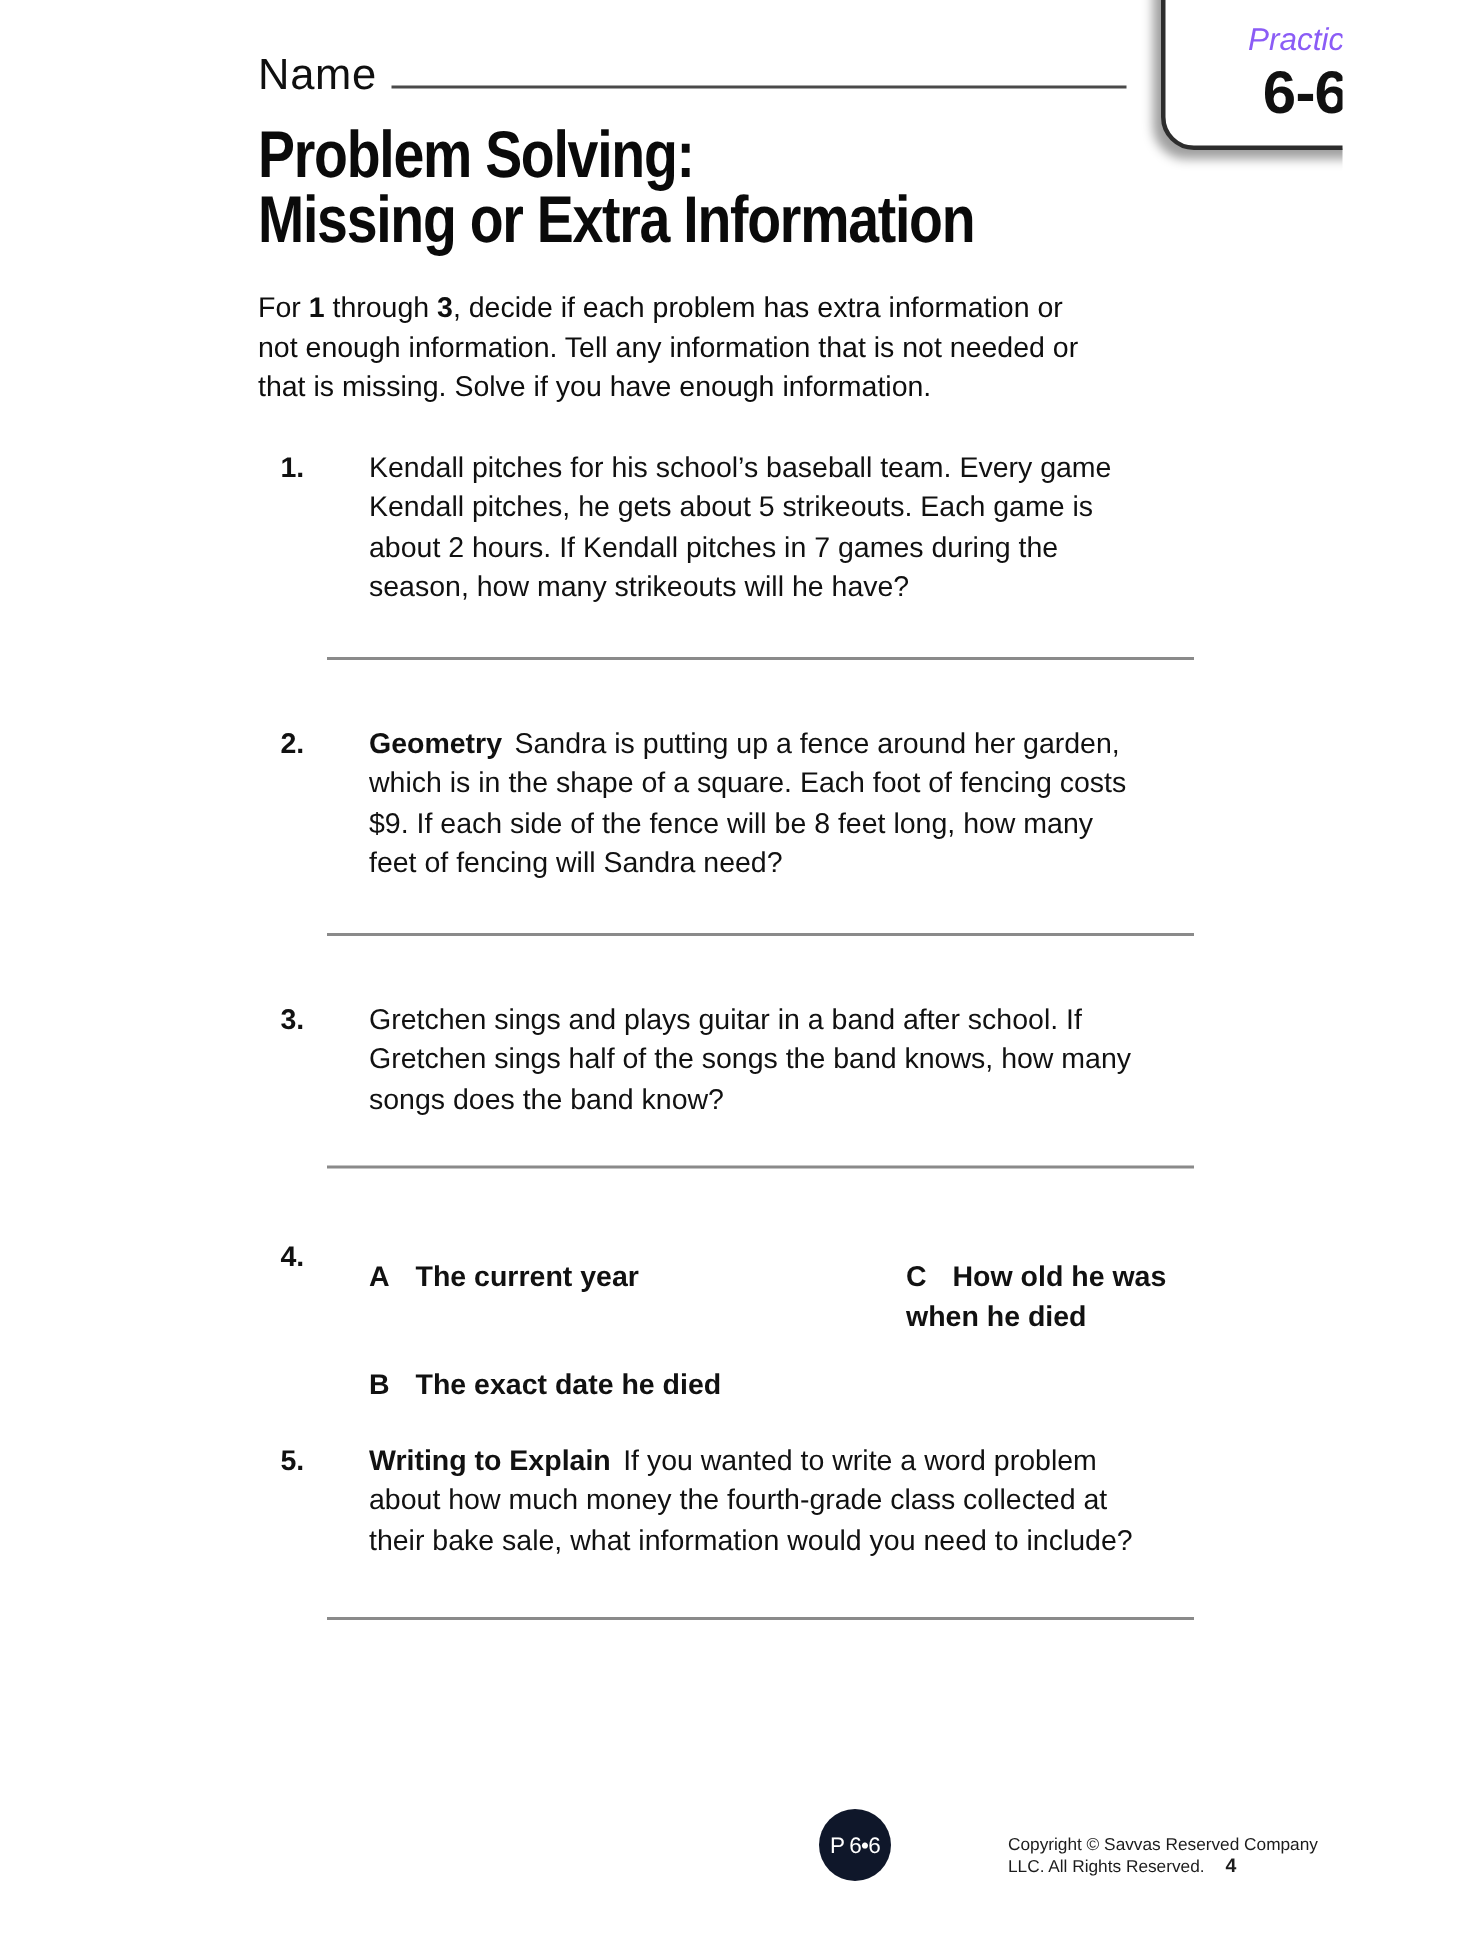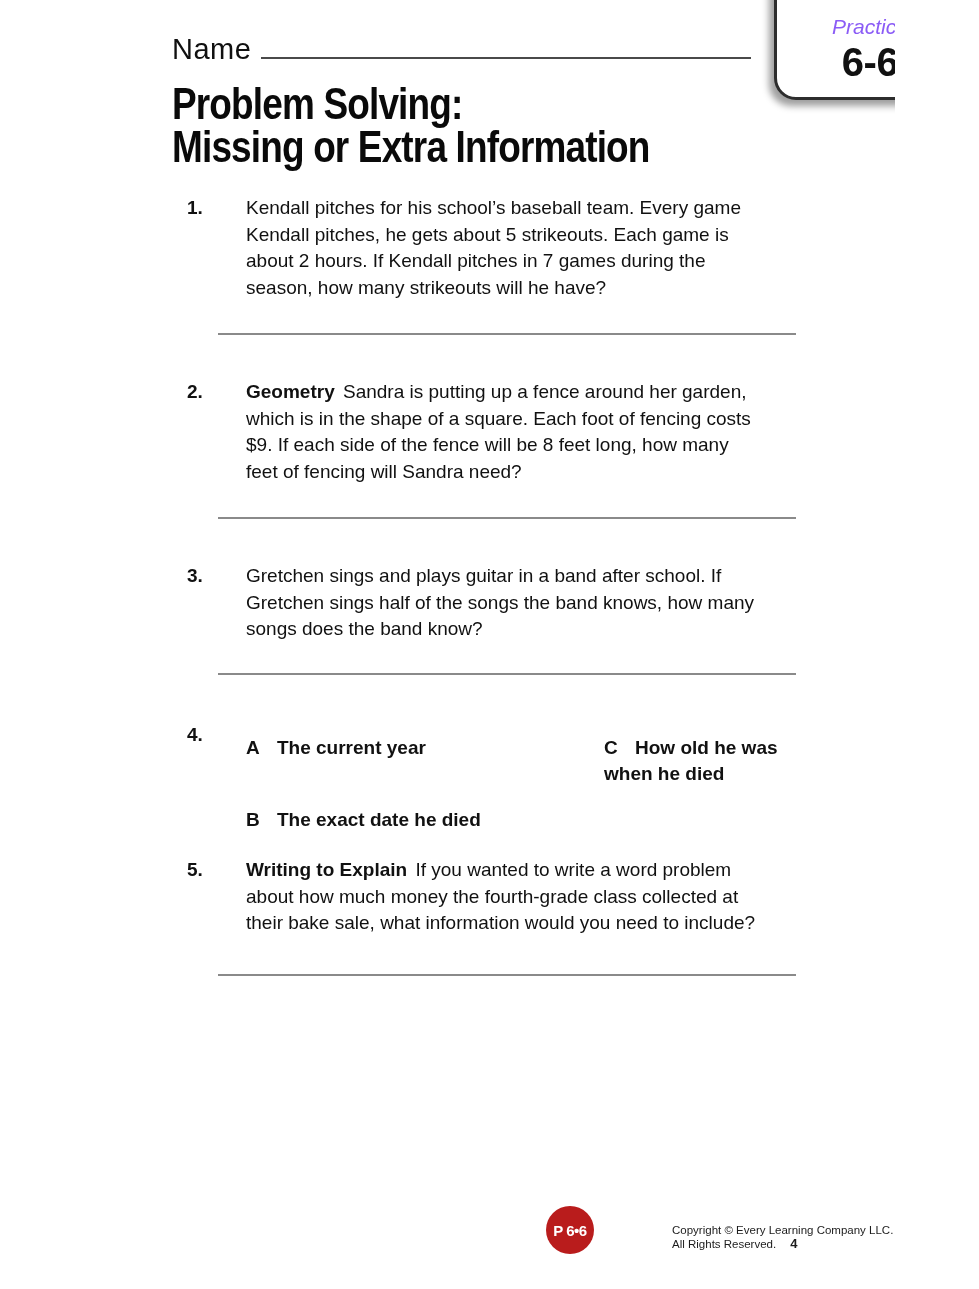--- a/index.html
+++ b/index.html
@@ -95,24 +95,24 @@
   .mt-44 { margin-top: 44px; } .mt-30 { margin-top: 30px; }
   .mt-47 { margin-top: 47px; } .mt-24 { margin-top: 24px; }
   .mt-37 { margin-top: 37px; }
 
   
   .footer-badge {
     position: absolute;
     left: 462px; top: 1206px;
     width: 48px; height: 48px;
     border-radius: 50%;
-    background: #b91c1c;
+    background: #0f172a;
     color: #ffffff;
     font-size: 15px;
-    font-weight: bold;
+    font-weight: normal;
     display: flex; align-items: center; justify-content: center;
     letter-spacing: -0.5px;
   }
   .footer-copy {
     position: absolute;
     left: 588px; top: 1224px;
     font-size: 11.5px;
     color: #1c1c1c;
   }
   .footer-page {
@@ -131,20 +131,23 @@
     <span class="name-line"></span>
   </div>
 
   <div class="practice-badge">
     <div class="badge-kicker">Practice</div>
     <div class="badge-number">6-6</div>
   </div>
 
   <h1 class="title"><span>Problem Solving:</span><br><span>Missing or Extra Information</span></h1>
 
+  <p class="intro"><span>For </span><b>1</b><span> through </span><b>3</b><span class="pre">, decide if each problem has extra information or
+not enough information. Tell any information that is not needed or
+that is missing. Solve if you have enough information.</span></p>
 
   <div class="problem mt-27">
     <div class="pnum">1.</div>
     <div class="ptext"><b class="lead"></b><span class="pre">Kendall pitches for his school’s baseball team. Every game
 Kendall pitches, he gets about 5 strikeouts. Each game is
 about 2 hours. If Kendall pitches in 7 games during the
 season, how many strikeouts will he have?</span></div>
   </div>
   <div class="answer-line mt-32"></div>
 
@@ -178,15 +181,15 @@
 
   <div class="problem mt-24">
     <div class="pnum">5.</div>
     <div class="ptext"><b class="lead">Writing to Explain</b><span class="pre"> If you wanted to write a word problem
 about how much money the fourth-grade class collected at
 their bake sale, what information would you need to include?</span></div>
   </div>
   <div class="answer-line mt-37"></div>
 
   <div class="footer-badge">P 6•6</div>
-  <div class="footer-copy"><span>Copyright © Every Learning Company LLC. All Rights Reserved.</span><span class="footer-page">4</span></div>
+  <div class="footer-copy"><span>Copyright © Savvas Reserved Company LLC. All Rights Reserved.</span><span class="footer-page">4</span></div>
 
 </div>
 
 </body></html>

